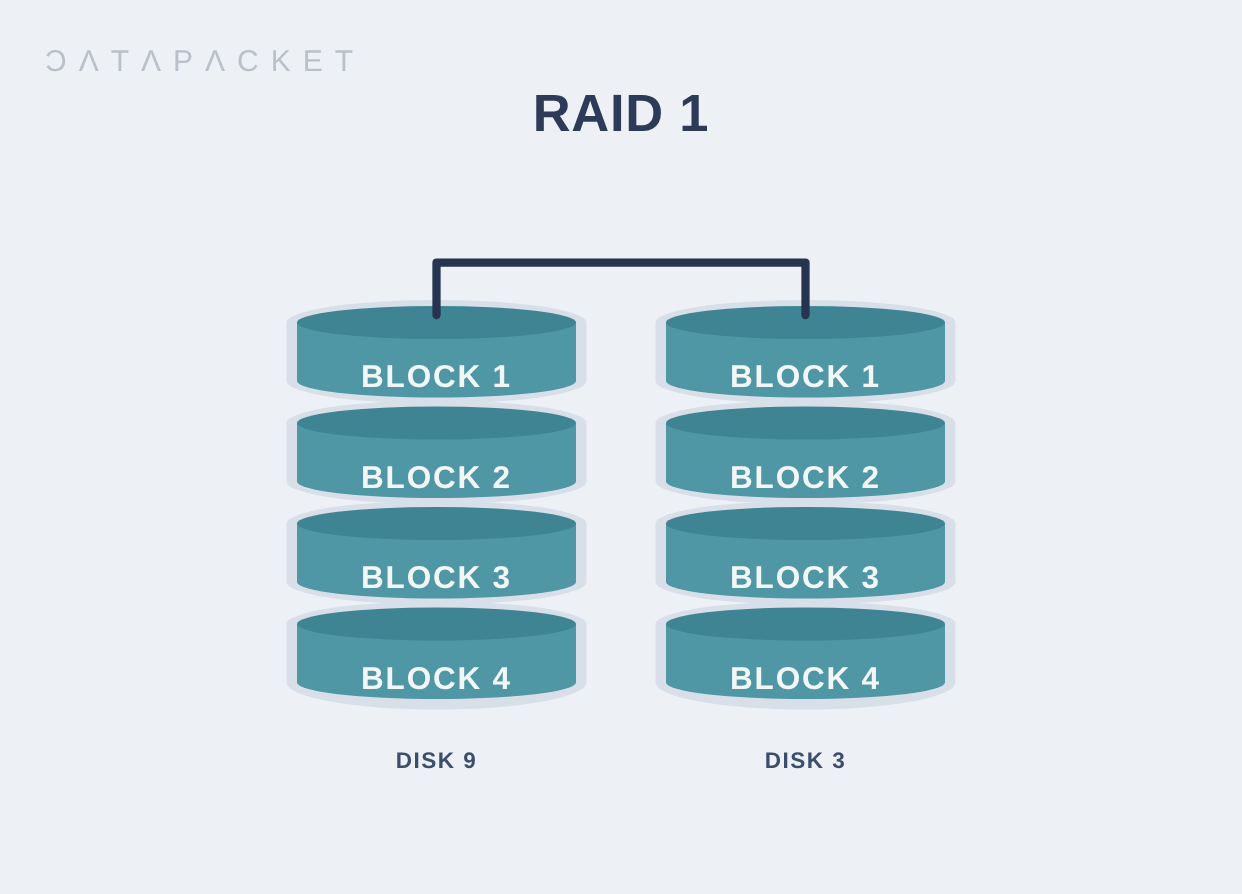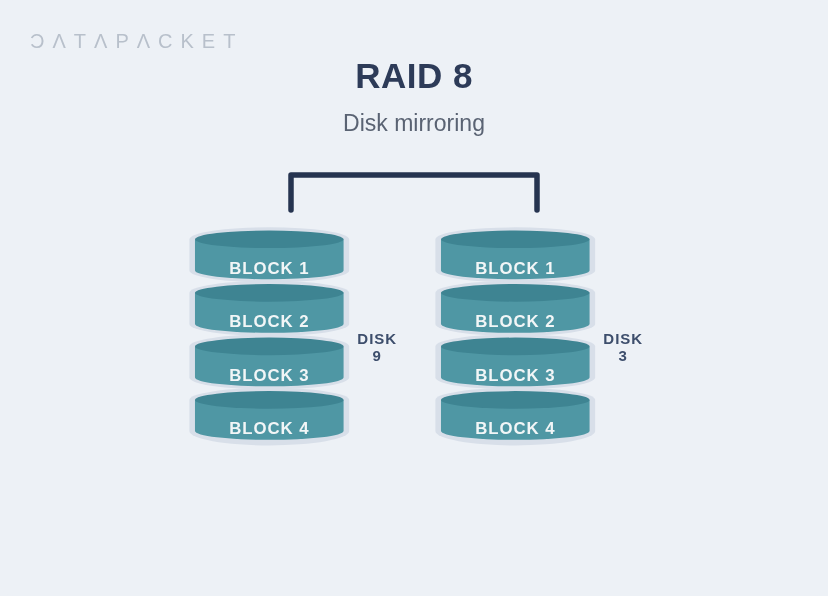--- a/index.html
+++ b/index.html
@@ -32,21 +32,21 @@
     color:#5a6373;
   }
 
   .diagram {
     position:absolute; left:183px; top:195px;
     width:462px;
     display:flex; gap:30px;
   }
   .disk {
     width:216px;
-    display:flex; flex-direction:row; align-items:center;
+    display:flex; flex-direction:column; align-items:center;
     position:relative; z-index:1;
   }
   .disk-label {
     margin-top:22px;
     font-size:15px; font-weight:700;
     letter-spacing:1px;
     color:#3d4e6c;
     text-align:center;
   }
   .connector {
@@ -63,22 +63,21 @@
     font-family:"Liberation Sans", sans-serif;
   }
 </style>
 </head>
 <body>
 
 <div class="stage">
 
   <div class="logo">ƆΛTΛPΛCKET</div>
 
-  <div class="title">RAID 8</div>
-  <div class="subtitle">Disk mirroring</div>
+  <div class="title">RAID 1</div>
 
   <div class="diagram">
 
     <svg class="connector" viewBox="0 0 462 56">
       <polyline points="108,43 108,8 354,8 354,43" fill="none" stroke="#263450" stroke-width="5.5" stroke-linecap="round" stroke-linejoin="round"></polyline>
     </svg>
 
     <figure class="disk" style="margin:0">
       <svg width="216" height="282" viewBox="0 0 216 282">
 

